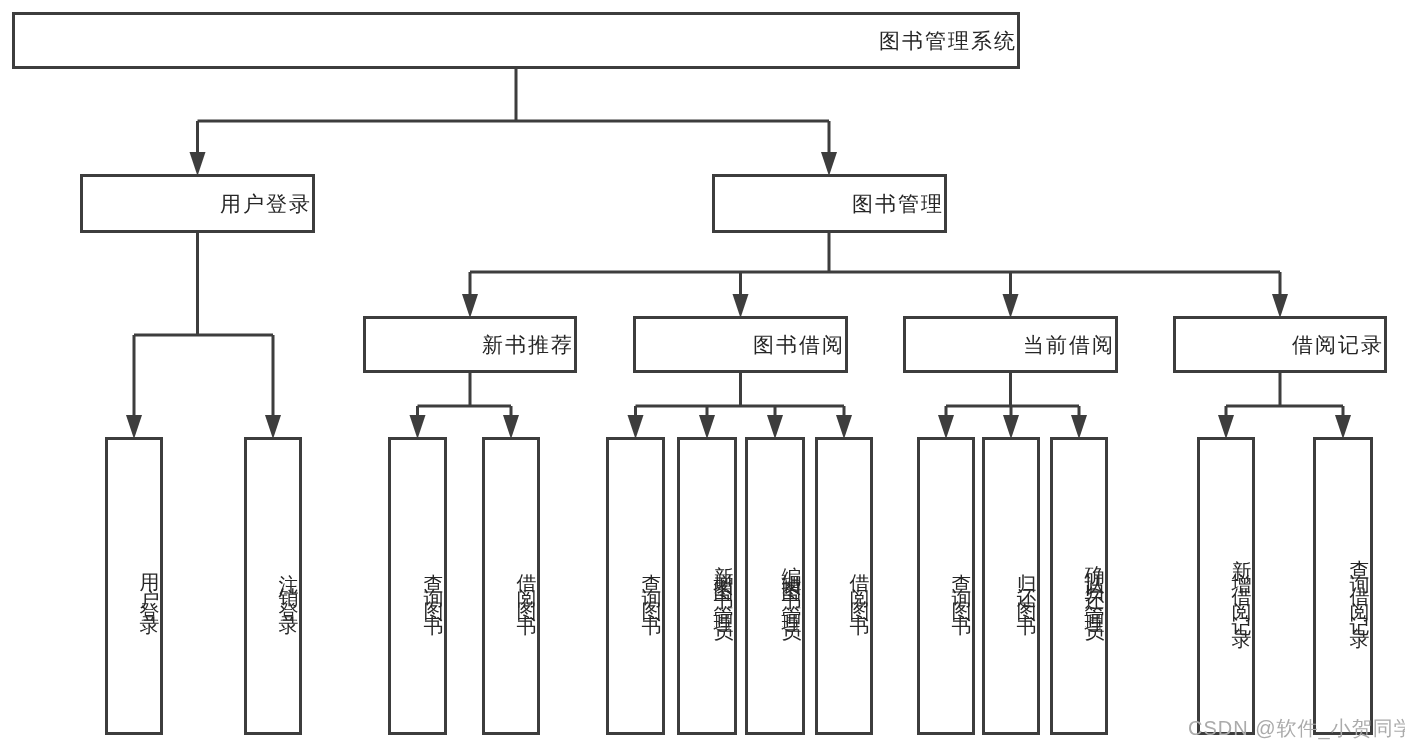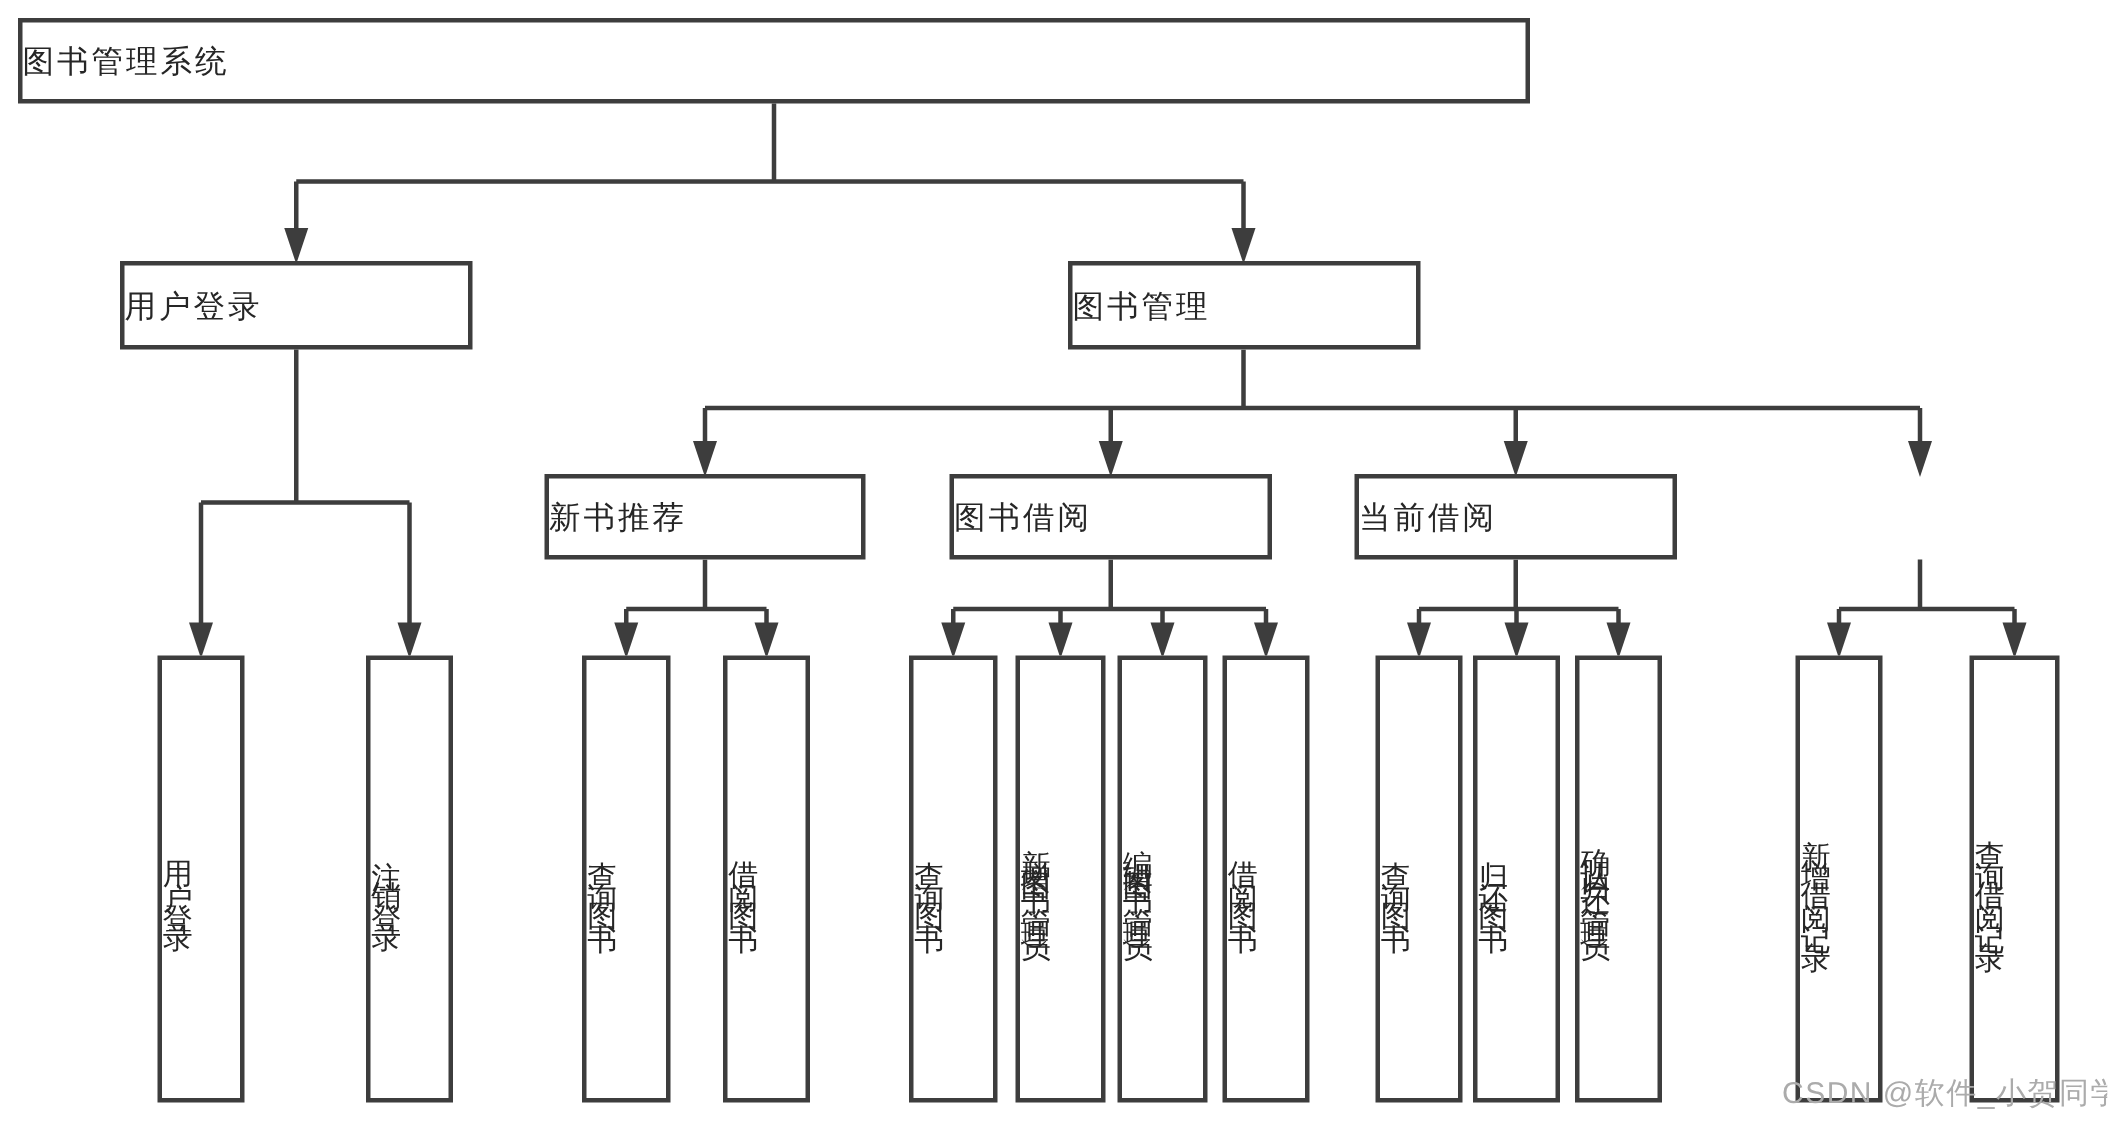--- a/index.html
+++ b/index.html
@@ -20,21 +20,21 @@
     position:absolute;left:0;top:0;z-index:0;
     pointer-events:none;
   }
   .wires path{stroke:var(--line);stroke-width:3;fill:none;}
   .wires polygon{fill:var(--line);stroke:none;}
   .node{
     position:absolute;
     box-sizing:border-box;
     background:var(--background);
     border:3px solid var(--line);
-    display:flex;align-items:center;justify-content:flex-start;
+    display:flex;align-items:center;justify-content:flex-end;
     z-index:1;
   }
   .hlabel{
     font-size:21px;
     color:var(--text);
     letter-spacing:2px;
     white-space:nowrap;
   }
   .vlabel{
     writing-mode:vertical-rl;
@@ -117,20 +117,23 @@
 
   <div class="node" style="left:712px;top:174px;width:235px;height:59px">
     <span class="hlabel">图书管理</span>
   </div>
   <div class="node" style="left:633px;top:316px;width:215px;height:57px">
     <span class="hlabel">图书借阅</span>
   </div>
   <div class="node" style="left:903px;top:316px;width:215px;height:57px">
     <span class="hlabel">当前借阅</span>
   </div>
+  <div class="node" style="left:1173px;top:316px;width:214px;height:57px">
+    <span class="hlabel">借阅记录</span>
+  </div>
 
   <div class="node leaf" style="left:105px;top:437px;width:58px;height:298px">
     <span class="vlabel">用户登录</span>
   </div>
   <div class="node leaf" style="left:244px;top:437px;width:58px;height:298px">
     <span class="vlabel">注销登录</span>
   </div>
 
   <div class="node leaf" style="left:388px;top:437px;width:59px;height:298px">
     <span class="vlabel">查询图书</span>

